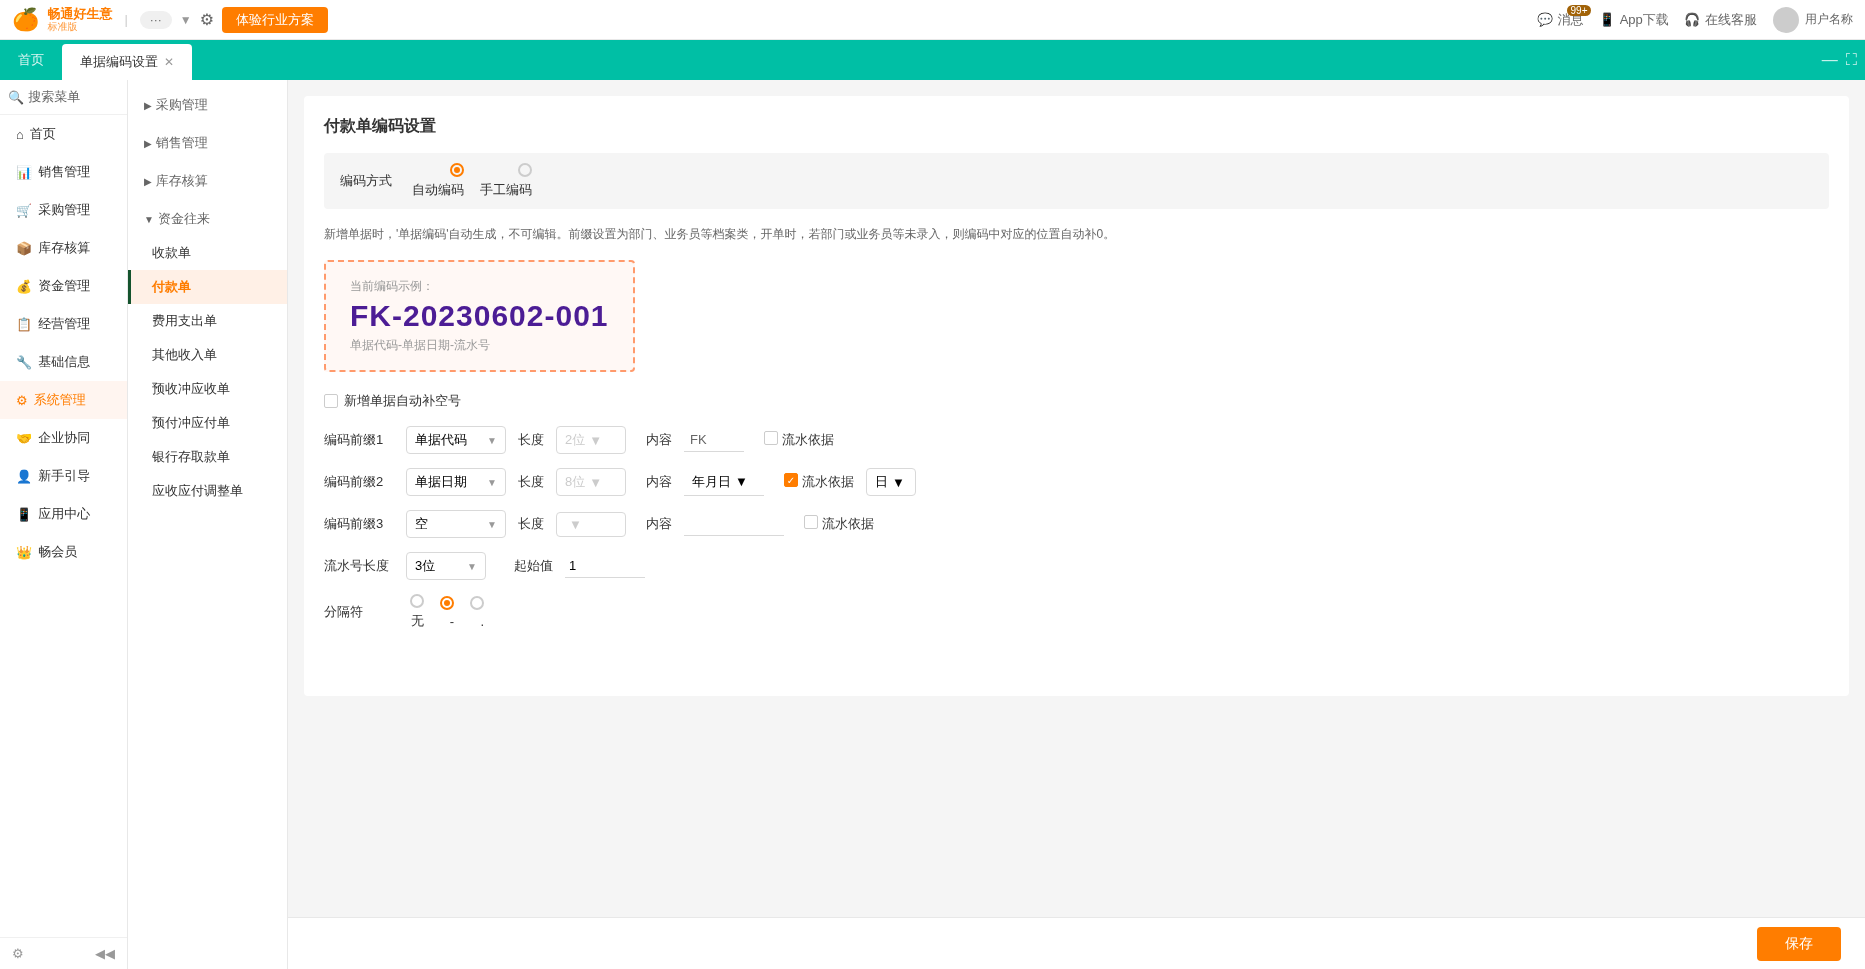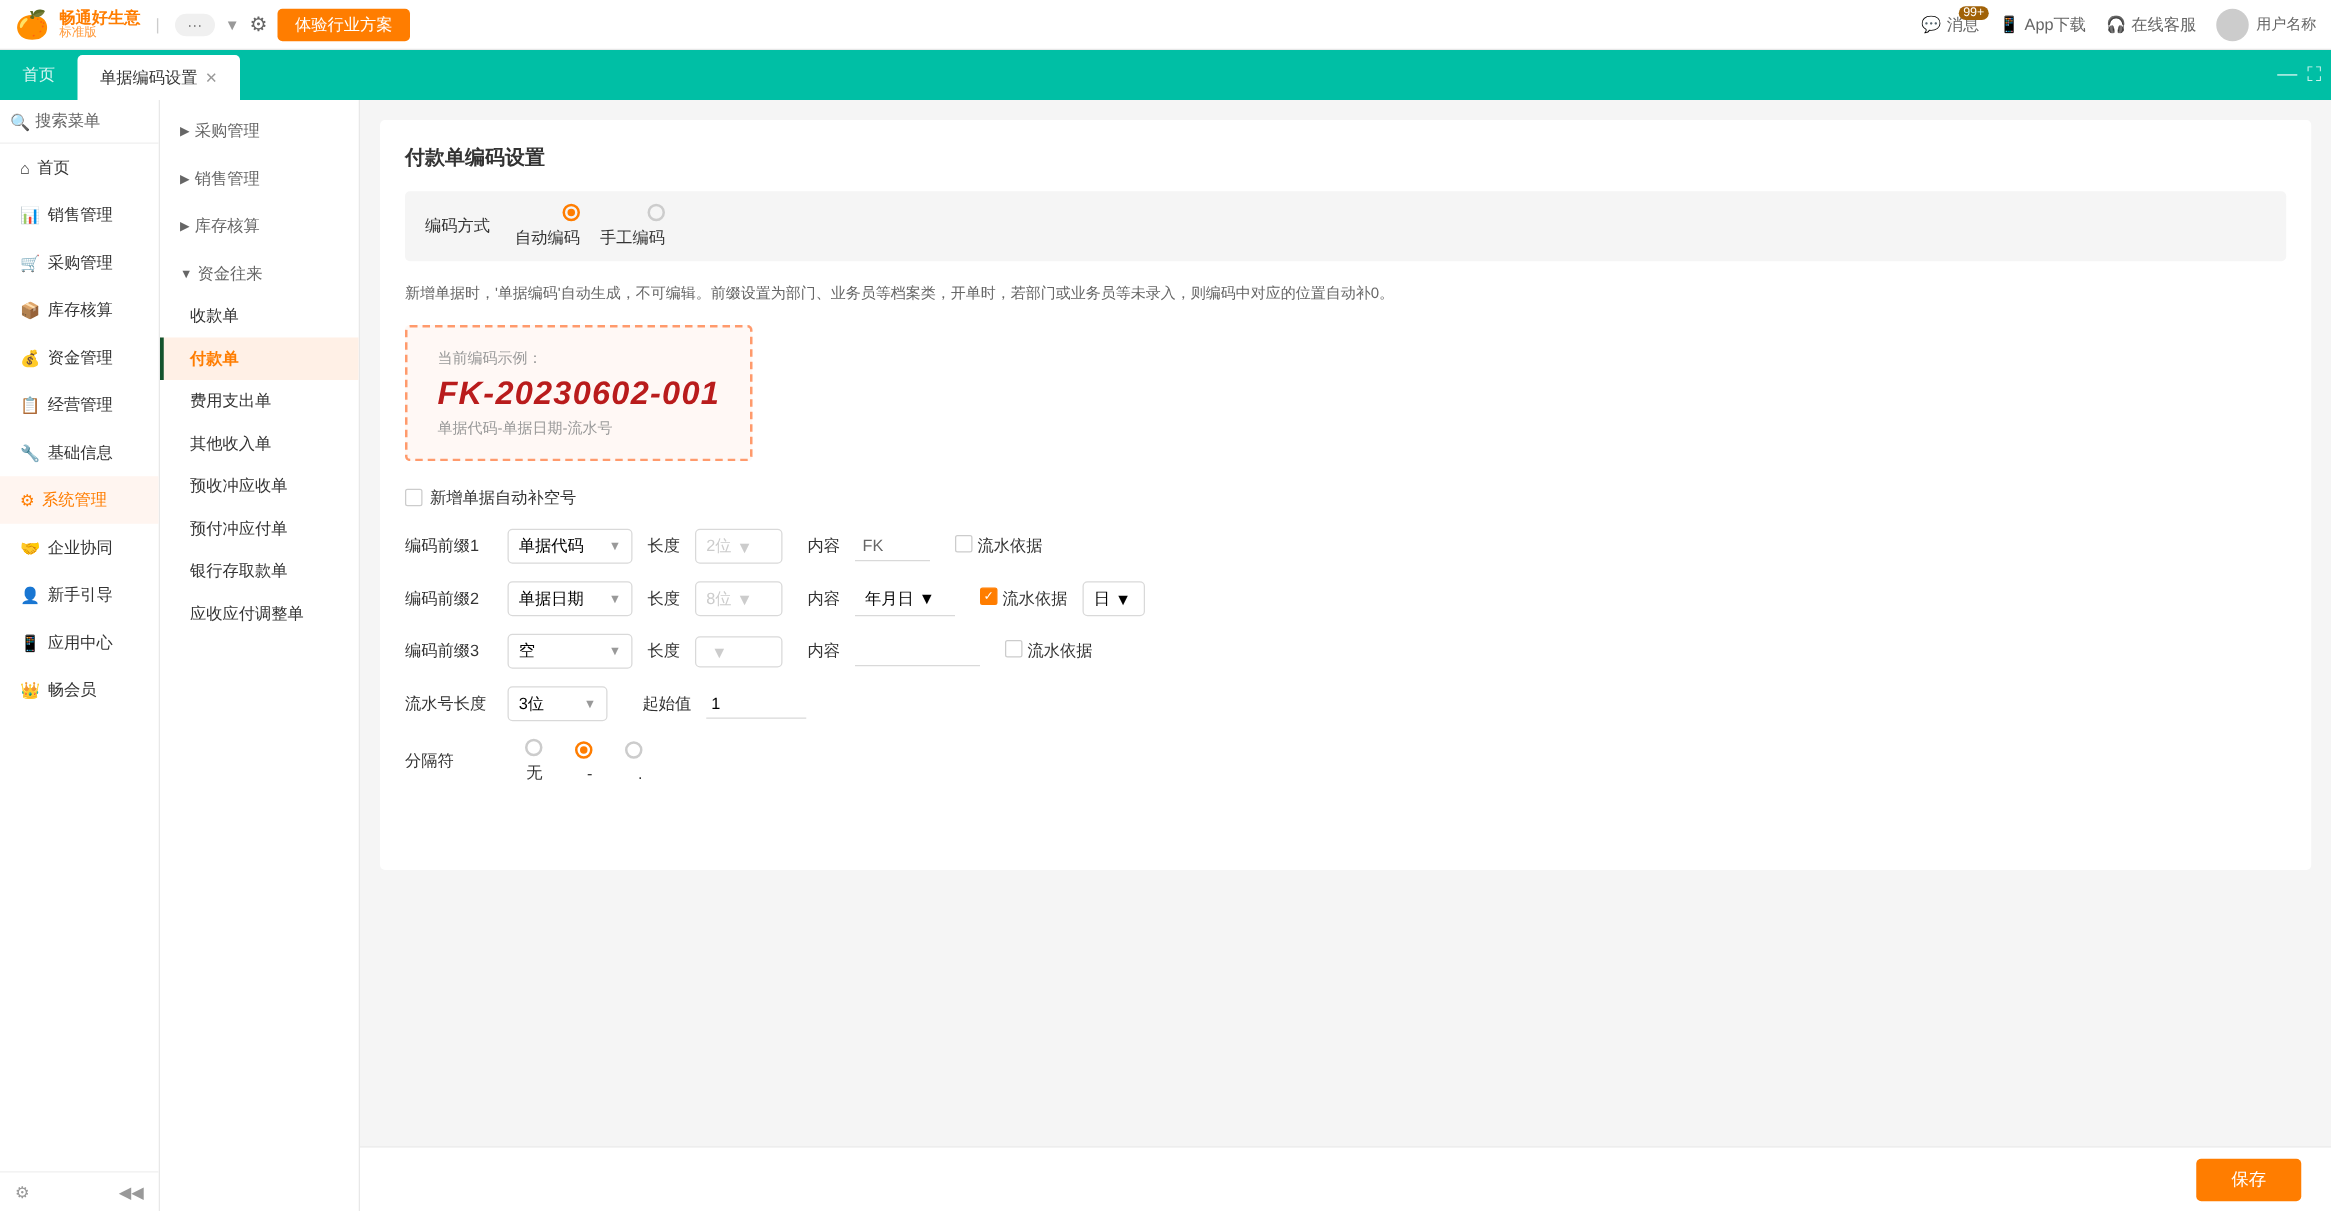--- a/index.html
+++ b/index.html
@@ -55,21 +55,21 @@
     .radio-item { display: flex; align-items: flex-end; gap: 4px; cursor: pointer; font-size: 13px; color: #333; flex-direction: column; }
     .radio-dot { width: 14px; height: 14px; border-radius: 50%; border: 2px solid #ccc; display: flex; align-items: center; justify-content: center; }
     .radio-dot.checked { border-color: #ff7d00; }
     .radio-dot.checked::after { content: ''; width: 6px; height: 6px; background: #ff7d00; border-radius: 50%; display: block; }
 
     .hint-text { color: #666; font-size: 12px; margin-bottom: 16px; line-height: 1.6; }
 
     
     .preview-box { border: 2px dashed #ff9a6c; background: #fff8f5; border-radius: 4px; padding: 16px 24px; display: inline-block; margin-bottom: 20px; }
     .preview-label { font-size: 12px; color: #999; margin-bottom: 4px; }
-    .preview-code { font-size: 26px; font-weight: bold; color: #b91c1c; letter-spacing: 1px; font-style: italic; }
+    .preview-code { font-size: 30px; font-weight: bold; color: #4c1d95; letter-spacing: 1px; }
     .preview-sub { font-size: 12px; color: #999; margin-top: 4px; }
 
     
     .checkbox-row { display: flex; align-items: center; gap: 6px; margin-bottom: 16px; font-size: 13px; color: #333; }
     .cb-box { width: 14px; height: 14px; border: 1px solid #ccc; border-radius: 2px; cursor: pointer; }
 
     
     .form-row { display: flex; align-items: center; gap: 12px; margin-bottom: 14px; flex-wrap: wrap; }
     .form-label { width: 70px; font-size: 13px; color: #333; }
     .form-select { border: 1px solid #d9d9d9; border-radius: 4px; padding: 4px 8px; font-size: 13px; background: #fff; display: flex; align-items: center; gap: 4px; cursor: pointer; min-width: 90px; }
@@ -80,21 +80,21 @@
     .content-input { border: none; border-bottom: 1px solid #d9d9d9; padding: 4px 6px; font-size: 13px; min-width: 60px; background: transparent; color: #666; }
     .waterfall-check { display: flex; align-items: flex-start; gap: 4px; font-size: 13px; color: #333; margin-left: 8px; }
     .cb-checked { width: 14px; height: 14px; background: #ff7d00; border: 1px solid #ff7d00; border-radius: 2px; display: flex; align-items: center; justify-content: center; color: #fff; font-size: 10px; }
 
     .day-select { border: 1px solid #d9d9d9; border-radius: 4px; padding: 4px 8px; font-size: 13px; background: #fff; display: flex; align-items: center; gap: 4px; cursor: pointer; min-width: 50px; }
 
     
     .serial-row { display: flex; align-items: center; gap: 12px; margin-bottom: 14px; }
 
     
-    .separator-row { display: flex; align-items: center; gap: 26px; margin-bottom: 14px; flex-wrap: wrap; }
+    .separator-row { display: flex; align-items: center; gap: 16px; margin-bottom: 14px; flex-wrap: wrap; }
 
     
     .bottom-bar { height: 52px; background: #fff; border-top: 1px solid #e8e8e8; display: flex; align-items: center; justify-content: flex-end; padding: 0 24px; flex-shrink: 0; }
     .save-btn { background: #ff7d00; color: #fff; border: none; border-radius: 4px; padding: 8px 28px; font-size: 14px; cursor: pointer; }
   </style>
 </head>
 <body>
 
 <div class="top-bar">
   <div class="top-bar-left">

